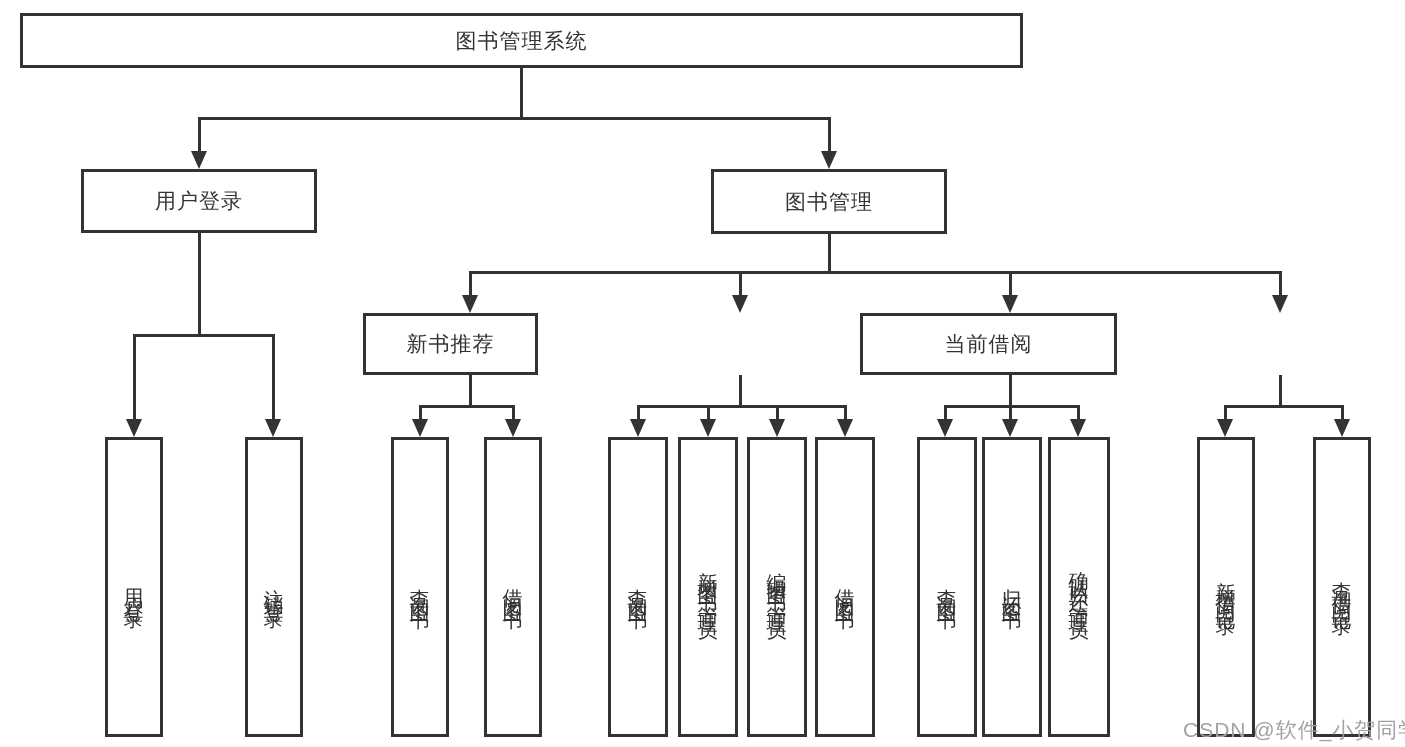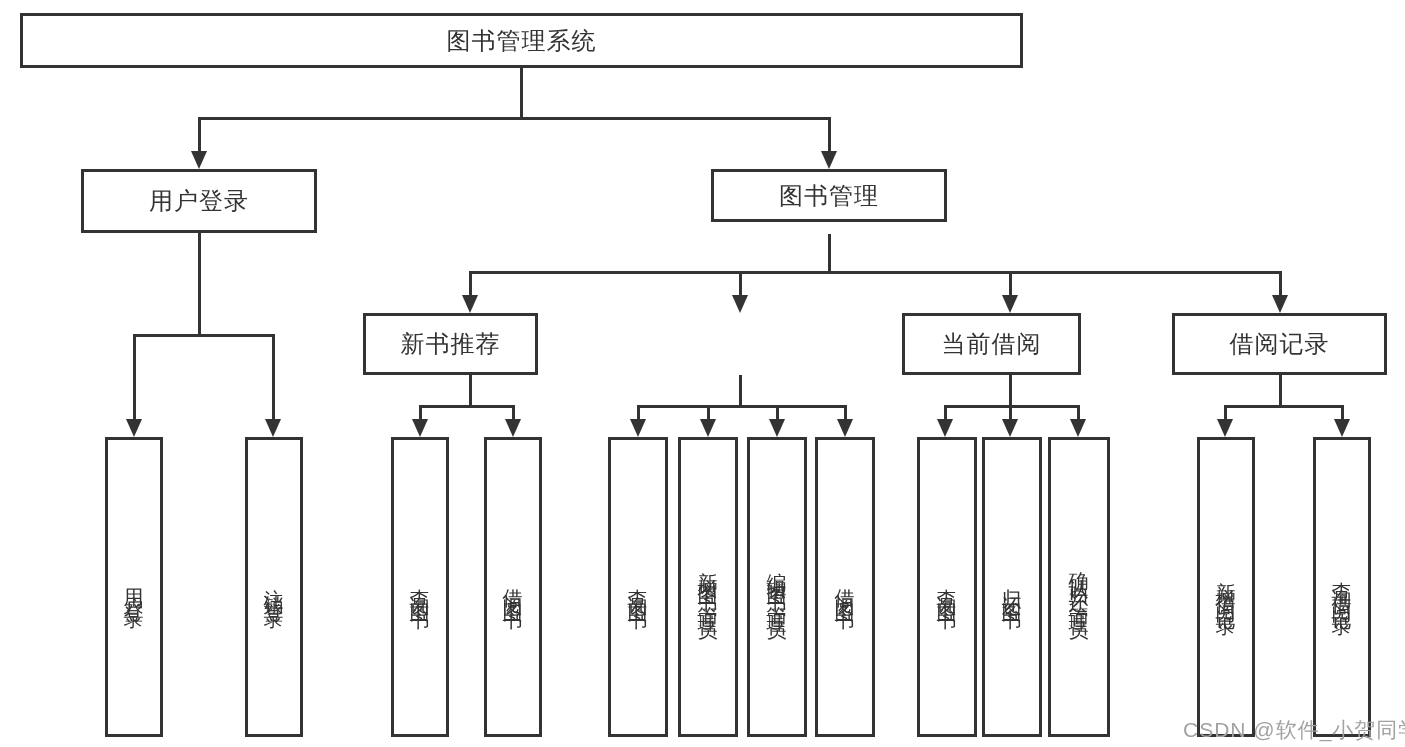--- a/index.html
+++ b/index.html
@@ -16,21 +16,21 @@
     font-family:"Liberation Sans","DejaVu Sans",sans-serif;
     overflow:hidden;
   }
   .node{
     position:absolute;
     box-sizing:border-box;
     background:var(--bg);
     border:3px solid var(--line);
     color:var(--text);
     display:flex;align-items:center;justify-content:center;
-    font-size:24px;
+    font-size:21px;
     letter-spacing:1px;
     z-index:2;
   }
   .leaf{
     writing-mode:vertical-lr;
     text-orientation:upright;
     font-size:20px;
     letter-spacing:7px;
     line-height:1;
   }
@@ -60,28 +60,27 @@
 </style>
 </head>
 <body>
 
 <div id="stage">
 
   <div class="node" style="left:20px;top:13px;width:1003px;height:55px">图书管理系统</div>
 
   <div class="node" style="left:81px;top:169px;width:236px;height:64px">用户登录</div>
 
-  <div class="node" style="left:711px;top:169px;width:236px;height:53px">图书管理</div>
+  <div class="node" style="left:711px;top:169px;width:236px;height:65px">图书管理</div>
 
   <div class="node" style="left:363px;top:313px;width:175px;height:62px">新书推荐</div>
 
 
-  <div class="node" style="left:902px;top:313px;width:179px;height:62px">当前借阅</div>
+  <div class="node" style="left:860px;top:313px;width:257px;height:62px">当前借阅</div>
 
-  <div class="node" style="left:1172px;top:313px;width:215px;height:62px">借阅记录</div>
 
   <div class="node leaf" style="left:105px;top:437px;width:58px;height:300px">用户登录</div>
   <div class="node leaf" style="left:245px;top:437px;width:58px;height:300px">注销登录</div>
 
   <div class="node leaf" style="left:391px;top:437px;width:58px;height:300px">查询图书</div>
   <div class="node leaf" style="left:484px;top:437px;width:58px;height:300px">借阅图书</div>
 
   <div class="node leaf" style="left:608px;top:437px;width:60px;height:300px">查询图书</div>
   <div class="node leaf" style="left:678px;top:437px;width:60px;height:300px">新增图书（管理员）</div>
   <div class="node leaf" style="left:747px;top:437px;width:60px;height:300px">编辑图书（管理员）</div>

